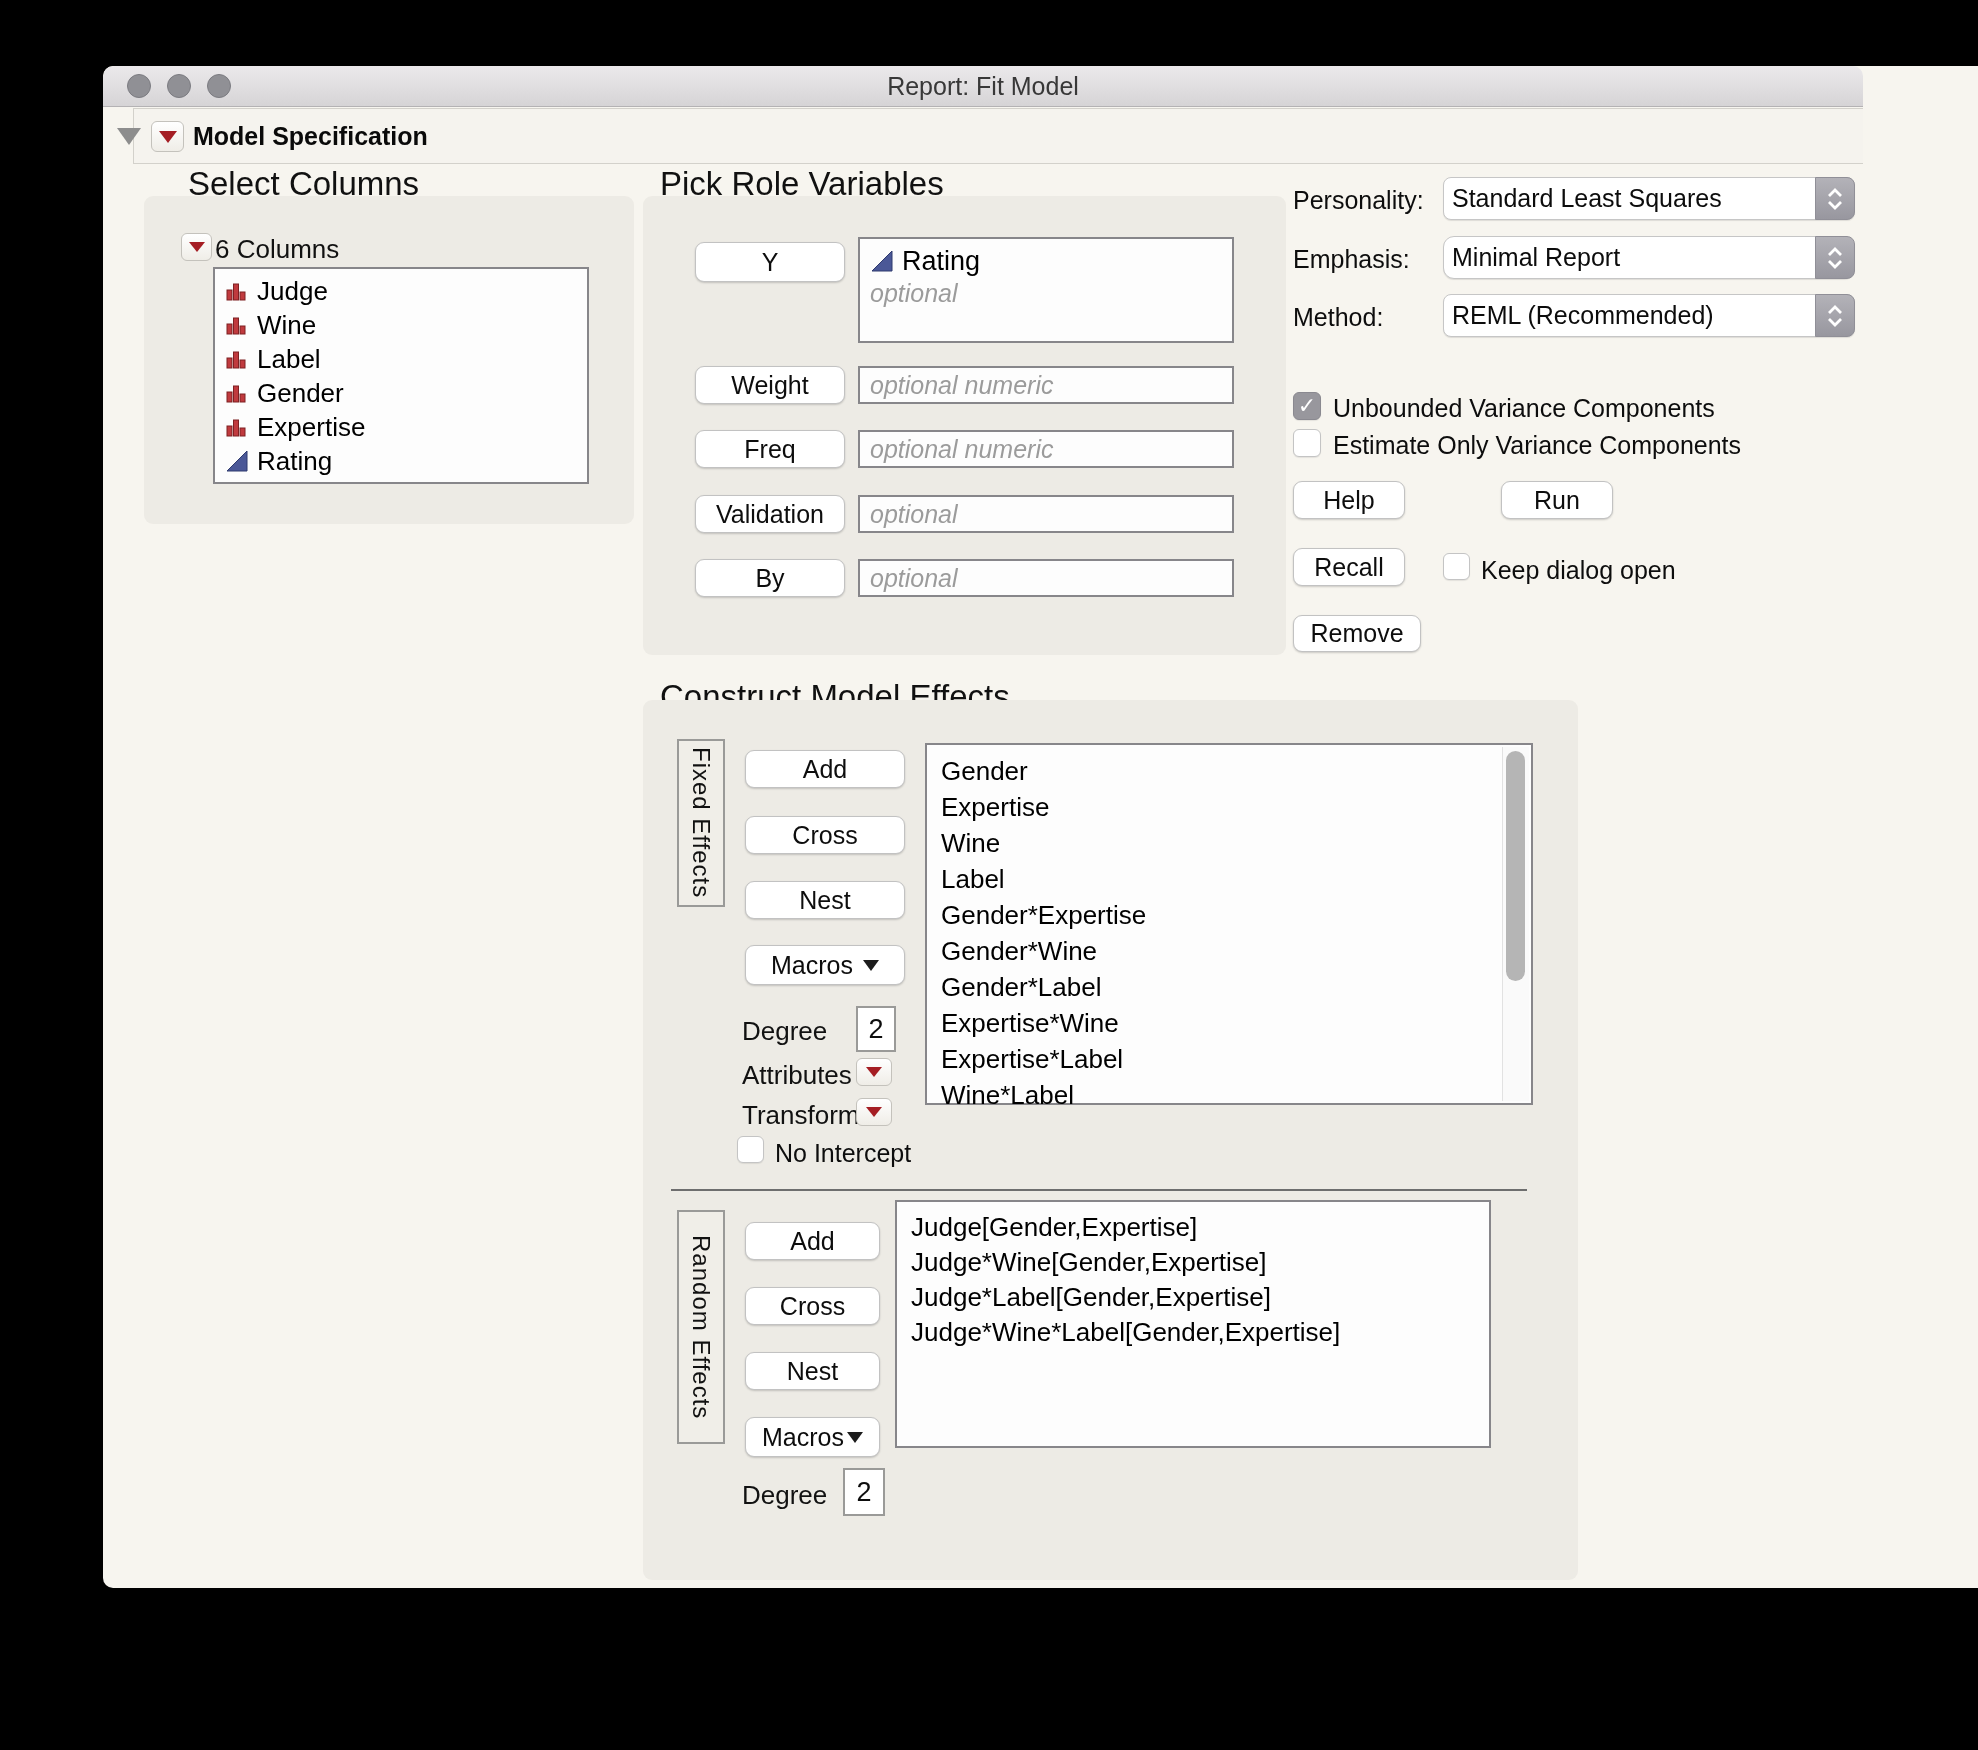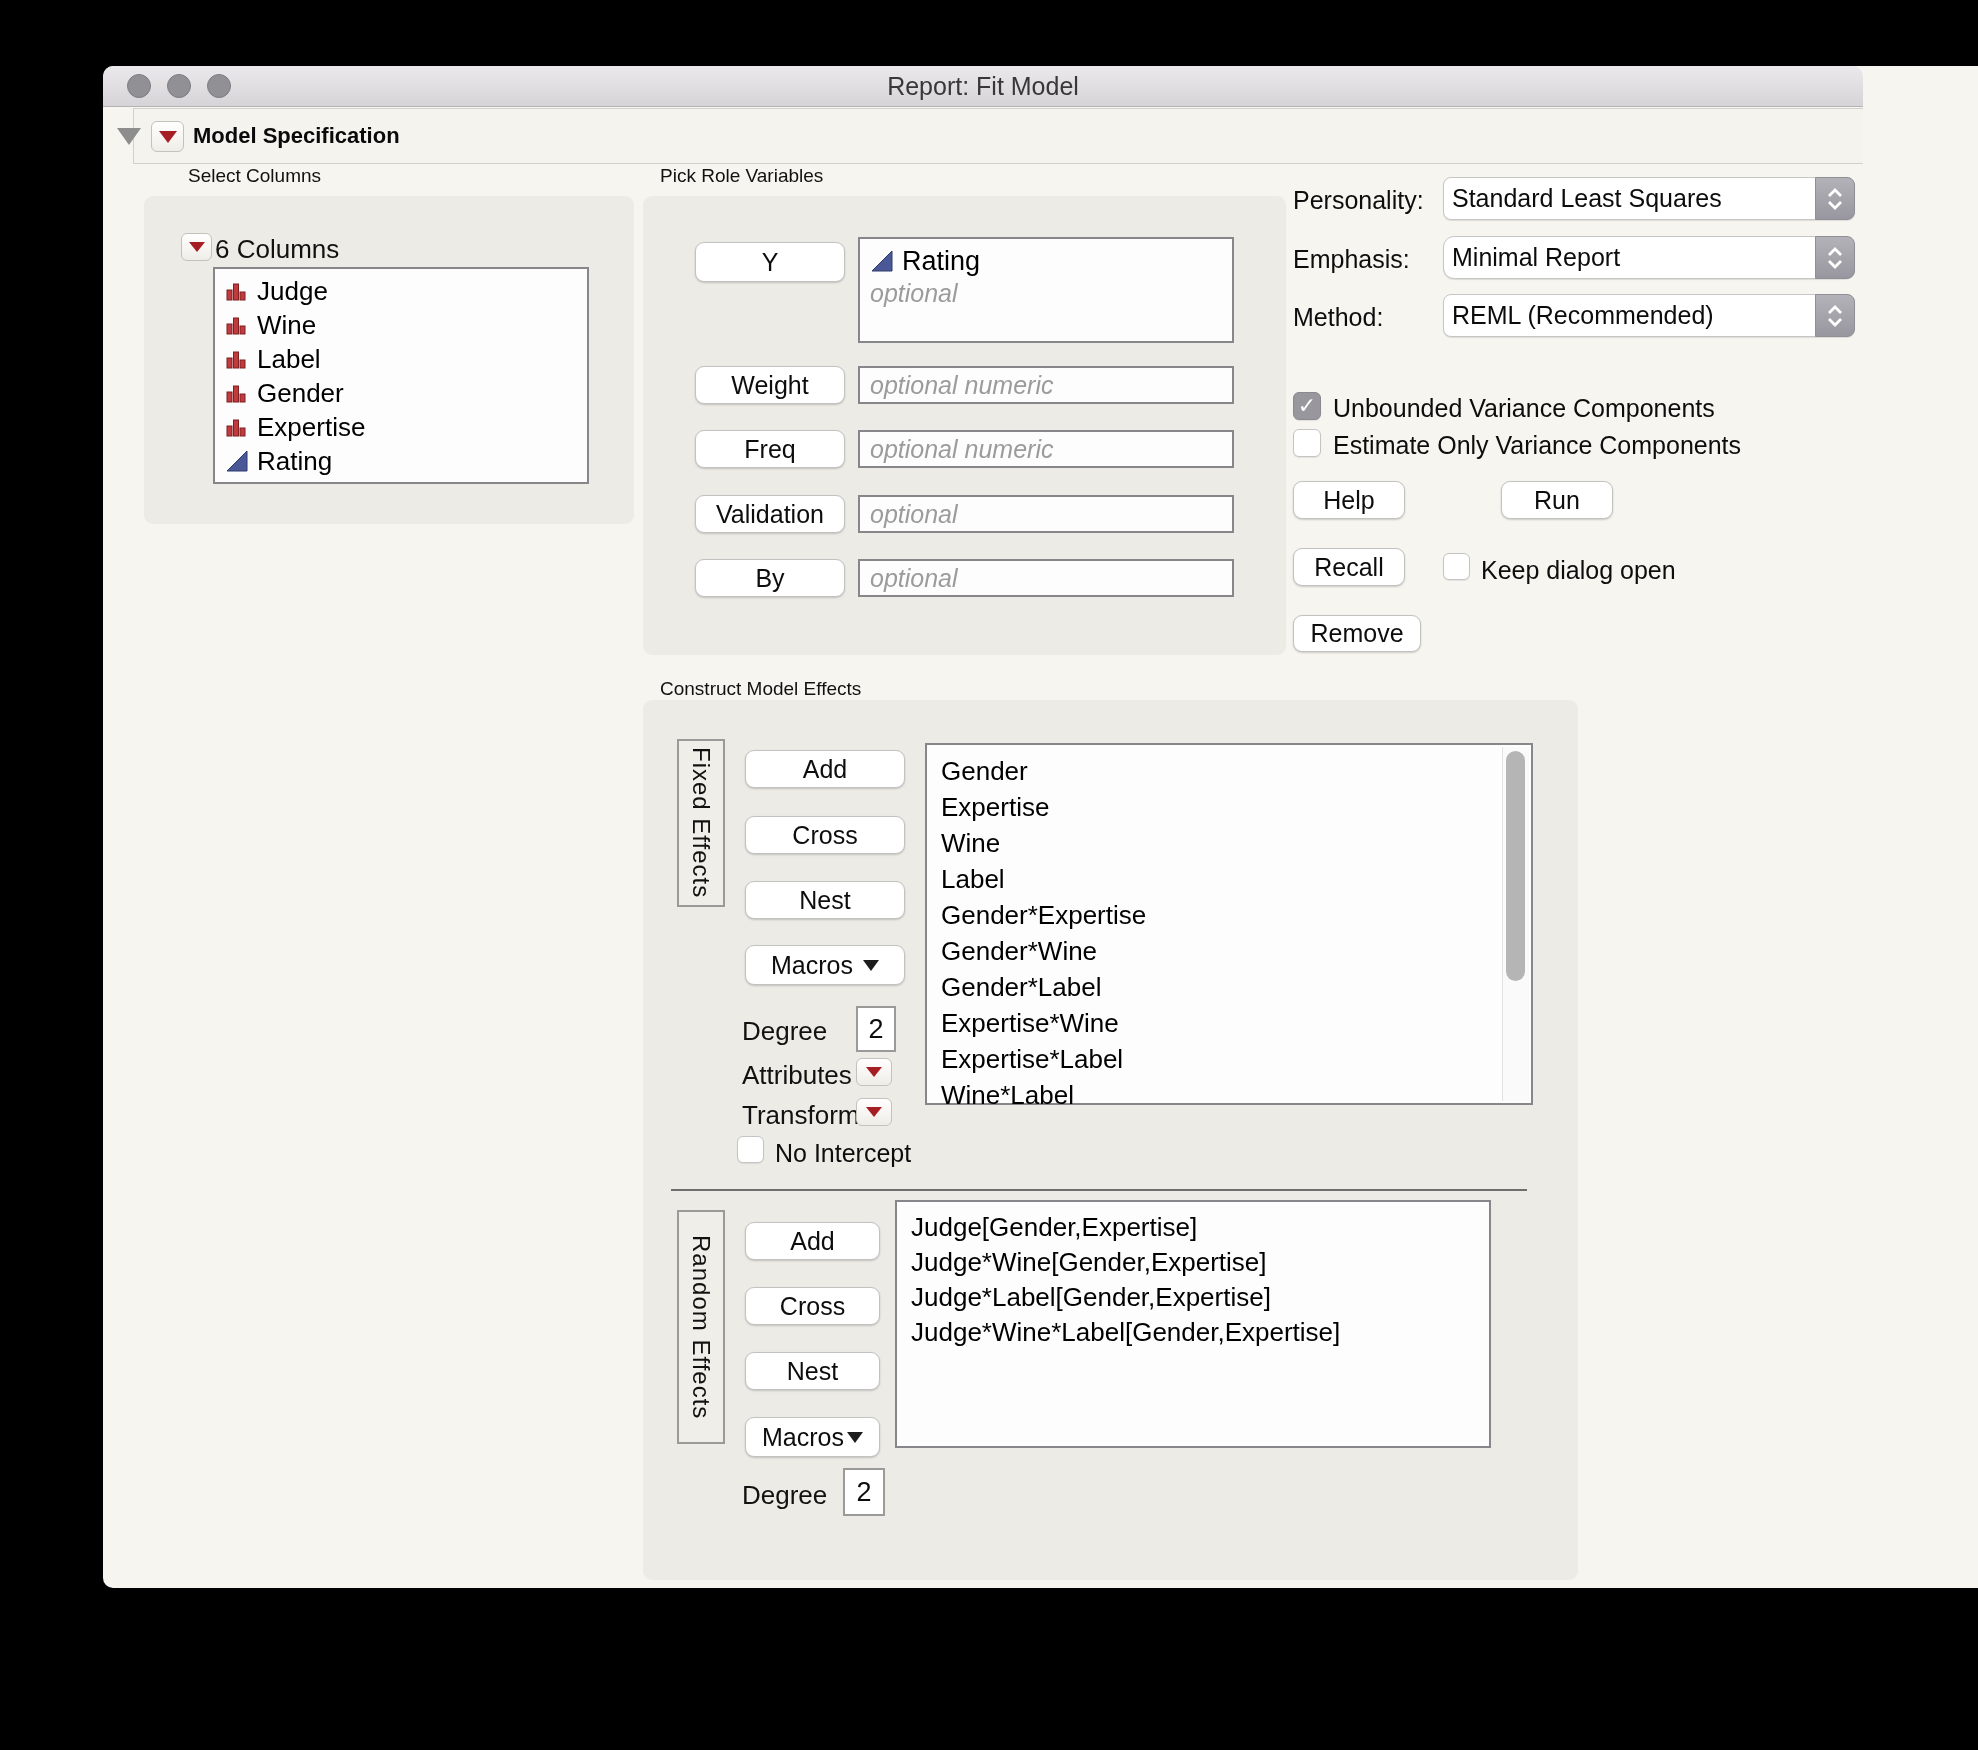--- a/index.html
+++ b/index.html
@@ -22,34 +22,34 @@
   }
   .titlebar-text{
     width:100%;text-align:center;line-height:40px;font-size:25px;color:#383838;
   }
   .traffic{width:22px;height:22px;border-radius:50%;background:#909095;border:1px solid #7b7b80;top:8px;}
   
   .hdr-band{
     left:30px;top:42px;width:1730px;height:56px;background:#f5f3ee;
     border:1px solid #d3d1cb;border-right:none;box-sizing:border-box;
   }
-  .hdr-title{left:90px;top:42px;height:56px;line-height:56px;font-size:22px;font-weight:bold;color:#0a0a0a;}
+  .hdr-title{left:90px;top:42px;height:56px;line-height:56px;font-size:25px;font-weight:bold;color:#0a0a0a;}
   .gray-tri{
     left:14px;top:62px;width:0;height:0;
     border-left:12px solid transparent;border-right:12px solid transparent;border-top:17px solid #8d8d8d;
   }
   .red-btn{
     background:linear-gradient(#ffffff,#efede7);border:1px solid #c4c2bc;border-radius:6px;
     display:flex;align-items:center;justify-content:center;box-sizing:border-box;
   }
   .red-tri{width:0;height:0;border-left:9px solid transparent;border-right:9px solid transparent;border-top:12px solid #a51e24;}
   .red-tri.small{border-left-width:8px;border-right-width:8px;border-top-width:10px;}
   
   .panel{background:#edebe5;border-radius:9px;}
-  .sec-label{font-size:19px;color:#111;}
+  .sec-label{font-size:33px;color:#111;}
   .listbox{background:#fdfdfd;border:2px solid #87868a;box-sizing:border-box;}
   .item{display:flex;align-items:center;font-size:26px;color:#000;}
   .placeholder{font-style:italic;color:#9b9b9b;font-size:25px;}
   
   .btn{
     background:#ffffff;border:1px solid #c2c2c2;border-radius:9px;
     box-shadow:0 1px 2px rgba(0,0,0,.18);
     display:flex;align-items:center;justify-content:center;
     font-size:25px;color:#0d0d0d;box-sizing:border-box;
   }

